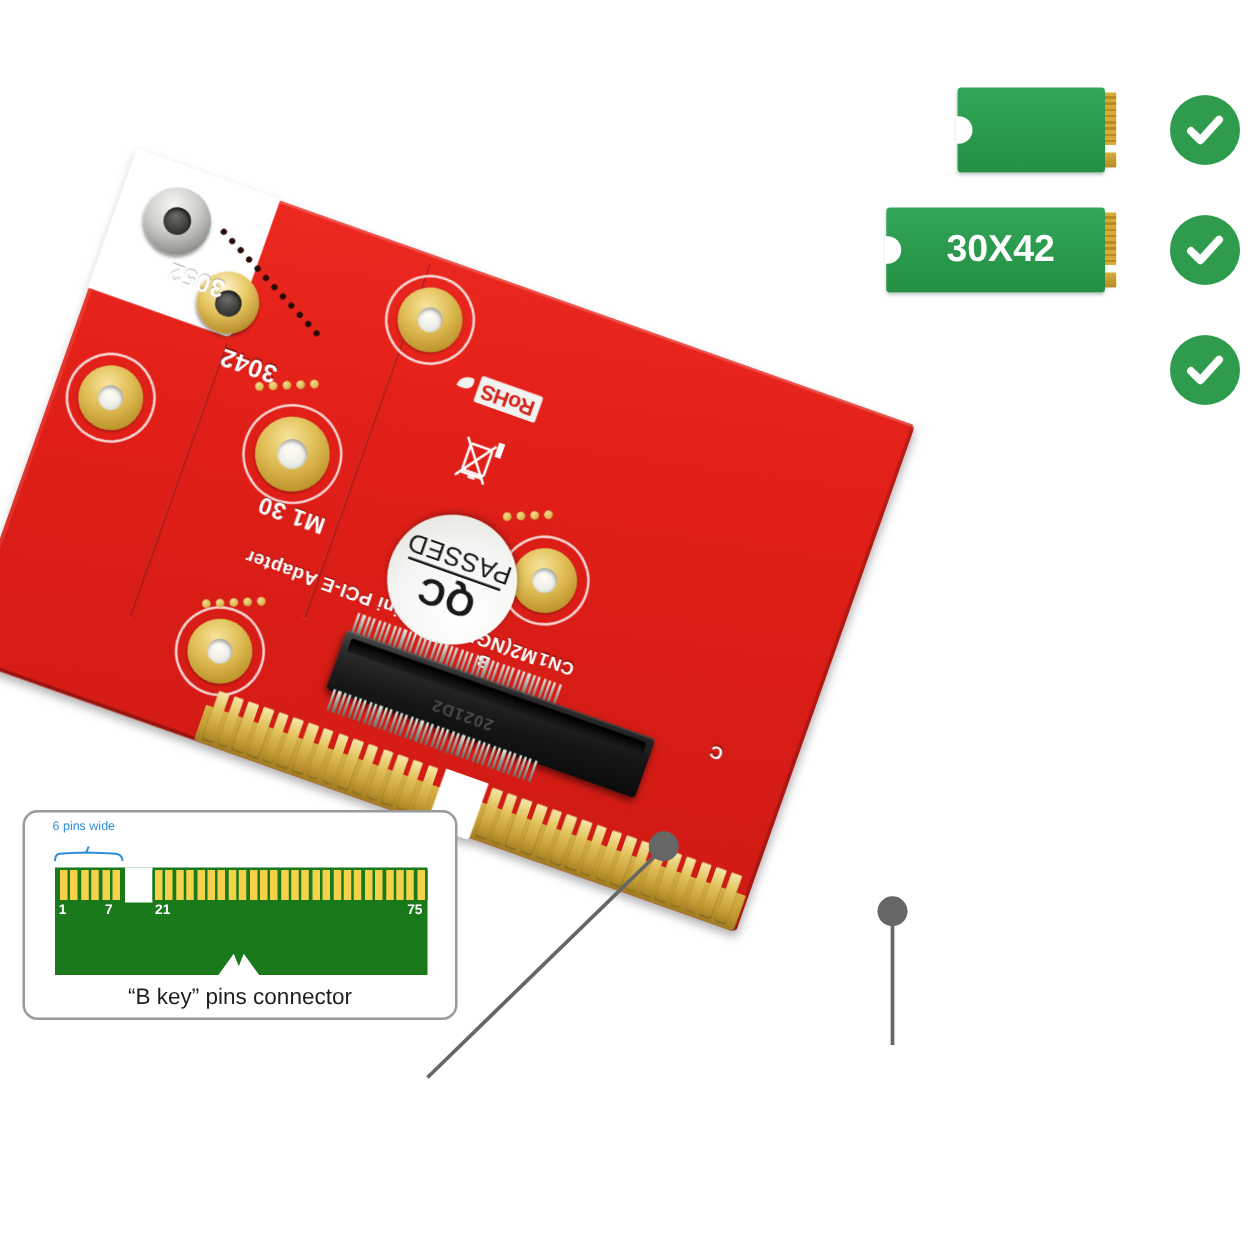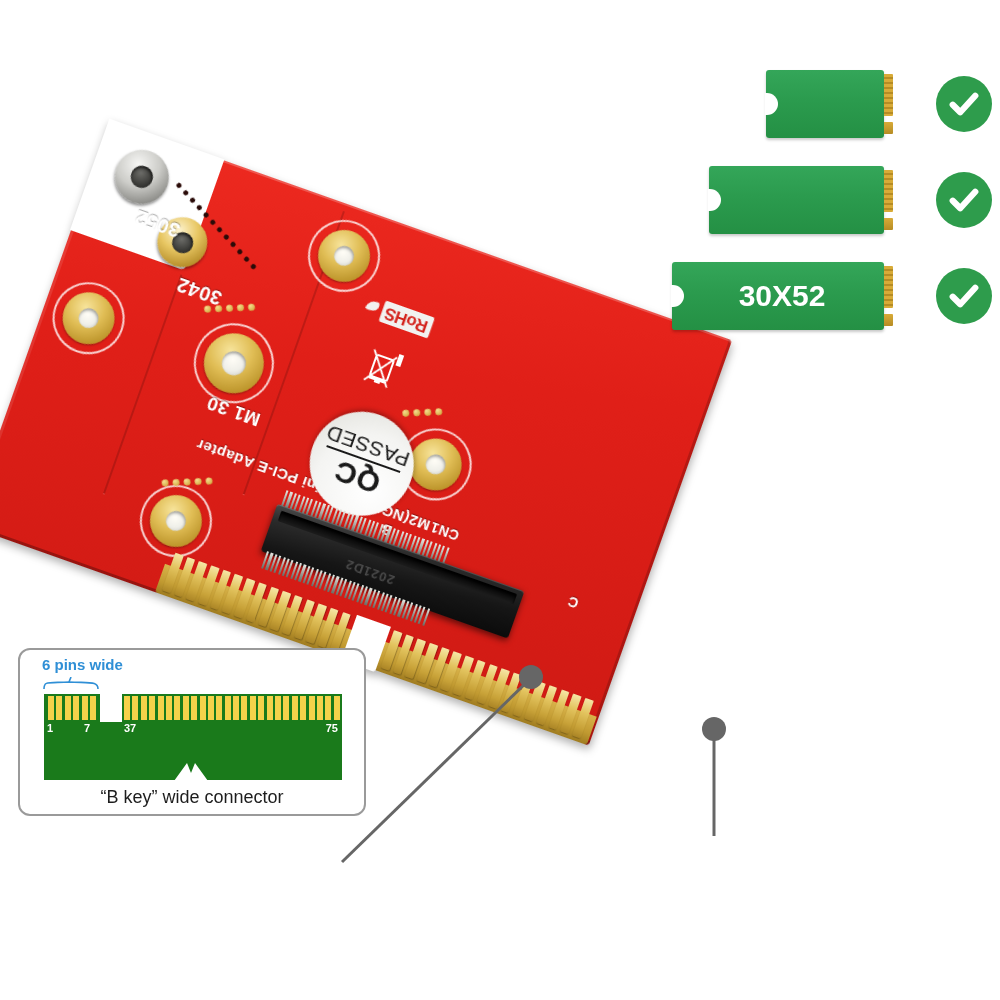--- a/index.html
+++ b/index.html
@@ -115,21 +115,21 @@
     background:repeating-linear-gradient(180deg,#d8ab38 0 3px,#b68c24 3px 5px);border-radius:0 1px 1px 0;}
   .mod .gfing2{position:absolute;right:-9px;bottom:4px;width:9px;height:12px;
     background:linear-gradient(#d8ab38,#b68c24);border-radius:0 1px 1px 0;}
   .check{position:absolute;right:0;top:14px;width:56px;height:56px;border-radius:50%;
     background:#2e9c4c;display:flex;align-items:center;justify-content:center;}
   .check svg{width:36px;height:36px;}
 
   
   .inset{position:absolute;left:18px;top:648px;width:348px;height:168px;
     background:#fff;border:2px solid #9a9a9a;border-radius:12px;box-sizing:border-box;}
-  .ins-title{position:absolute;left:22px;top:6px;color:#2f8fd6;font-size:15px;font-weight:700;}
+  .ins-title{position:absolute;left:22px;top:6px;color:#2f8fd6;font-size:10px;font-weight:400;}
   .brace{position:absolute;left:23px;top:27px;width:56px;height:12px;}
   .pcbmini{position:absolute;left:24px;top:44px;width:298px;height:86px;background:#1a7a1b;}
   .pg{position:absolute;top:2px;height:24px;display:flex;gap:2.4px;background:#1a7a1b;padding:0 2px;}
   .pg i{width:6px;background:#f5d24a;}
   .gapwhite{position:absolute;left:56px;top:0;width:22px;height:28px;background:#fff;}
   .pnum{position:absolute;color:#ffffff;font-size:11px;font-weight:700;}
   .keynotch{position:absolute;left:130px;bottom:-1px;width:34px;height:18px;}
   .ins-cap{position:absolute;left:0;right:0;bottom:6px;text-align:center;
     color:#1d1d1d;font-size:18px;}
 
@@ -397,35 +397,30 @@
           <path d="M4.5 12.5 L9.5 17.5 L19.5 6.5" fill="none" stroke="#ffffff" stroke-width="4.2" stroke-linecap="round" stroke-linejoin="round"></path>
         </svg>
       </div>
     </div>
 
     <div class="crow">
       <div class="mod" style="left:13px;width:175px;">
         <div class="notch"></div>
         <div class="gfing"></div>
         <div class="gfing2"></div>
+        <div class="label">30X42</div>
       </div>
       <div class="check">
         <svg viewBox="0 0 24 24">
           <path d="M4.5 12.5 L9.5 17.5 L19.5 6.5" fill="none" stroke="#ffffff" stroke-width="4.2" stroke-linecap="round" stroke-linejoin="round"></path>
         </svg>
       </div>
     </div>
 
     <div class="crow">
-      <div class="mod" style="left:-24px;width:212px;">
-        <div class="notch"></div>
-        <div class="gfing"></div>
-        <div class="gfing2"></div>
-        <div class="label">30X52</div>
-      </div>
       <div class="check">
         <svg viewBox="0 0 24 24">
           <path d="M4.5 12.5 L9.5 17.5 L19.5 6.5" fill="none" stroke="#ffffff" stroke-width="4.2" stroke-linecap="round" stroke-linejoin="round"></path>
         </svg>
       </div>
     </div>
 
   </div>
 
   <div class="inset">
@@ -471,29 +466,29 @@
           <i></i>
         <i></i>
           <i></i>
           <i></i>
           <i></i>
           <i></i>
           <i></i>
       </div>
       <div class="pnum" style="left:3px;top:28px;">1</div>
       <div class="pnum" style="left:40px;top:28px;">7</div>
-      <div class="pnum" style="left:80px;top:28px;">37</div>
+      <div class="pnum" style="left:80px;top:28px;">21</div>
       <div class="pnum" style="right:4px;top:28px;margin-left:44px;">75</div>
 
       <svg class="keynotch" viewBox="0 0 34 18">
         <path d="M0 18 L13 0 L17 10 L21 0 L34 18 Z" fill="#ffffff"></path>
       </svg>
     </div>
 
-    <div class="ins-cap">“B key”  wide connector</div>
+    <div class="ins-cap">“B key”  pins connector</div>
   </div>
 
   <svg class="leader">
     <line x1="342" y1="862" x2="529" y2="680" stroke="#666666" stroke-width="3"></line>
     <circle cx="531" cy="677" r="12" fill="#666666"></circle>
     <line x1="714" y1="836" x2="714" y2="735" stroke="#666666" stroke-width="3"></line>
     <circle cx="714" cy="729" r="12" fill="#666666"></circle>
   </svg>
 
 

